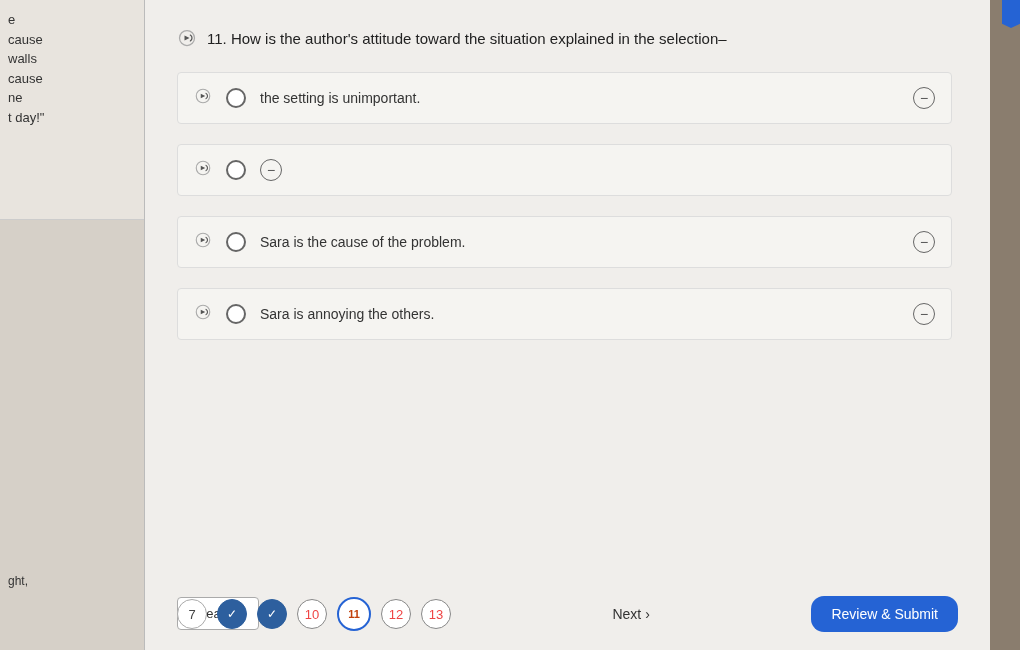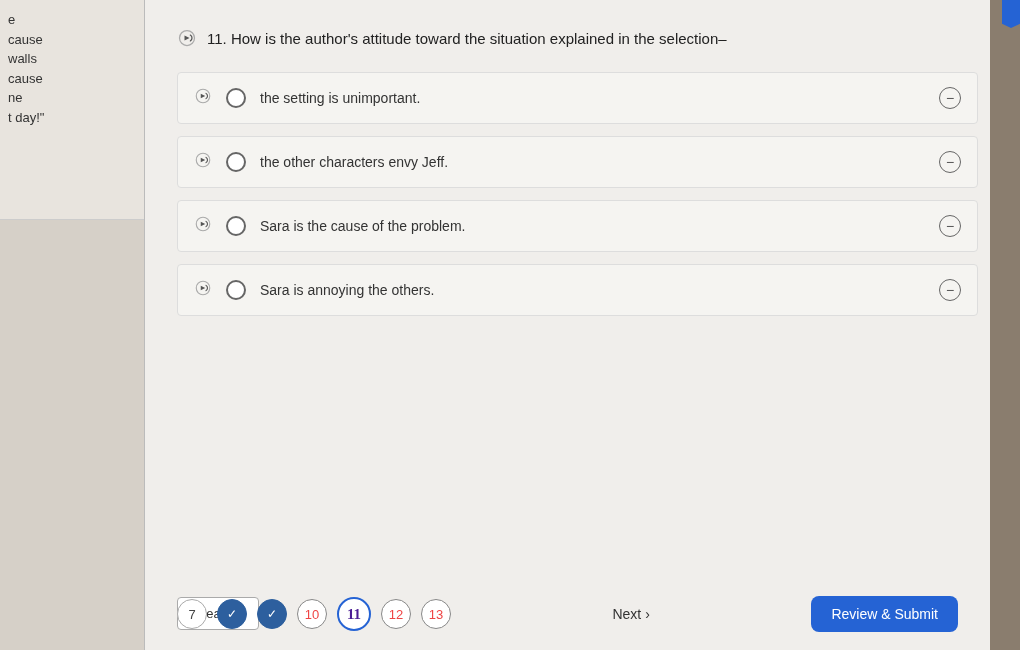--- a/index.html
+++ b/index.html
@@ -40,21 +40,21 @@
       padding: 8px;
       font-size: 12px;
       color: #333;
       line-height: 1.4;
       flex: 1;
     }
 
     .main-content {
       flex: 1;
       background: #f0eeeb;
-      padding: 28px 12px 20px 32px;
+      padding: 28px 38px 20px 32px;
       display: flex;
       flex-direction: column;
       position: relative;
     }
 
     .question-header {
       display: flex;
       align-items: center;
       gap: 10px;
       margin-bottom: 24px;
@@ -80,21 +80,21 @@
       font-weight: 400;
     }
 
     .question-number {
       font-weight: 500;
     }
 
     .options-container {
       display: flex;
       flex-direction: column;
-      gap: 12px;
+      gap: 20px;
       flex: 1;
     }
 
     .option-row {
       display: flex;
       align-items: center;
       background: #f5f4f1;
       border: 1px solid #ddd;
       border-radius: 4px;
       padding: 14px 16px;
@@ -213,21 +213,21 @@
       color: #333;
       cursor: pointer;
       background: none;
       border: none;
     }
 
     .review-submit-btn {
       background: #2563d4;
       color: white;
       border: none;
-      border-radius: 8px;
+      border-radius: 13px;
       padding: 10px 20px;
       font-size: 14px;
       cursor: pointer;
       font-weight: 500;
     }
 
     .right-edge {
       width: 30px;
       background: #8a7d6e;
       height: 100%;
@@ -250,20 +250,23 @@
 <div class="left-panel">
   <div class="left-panel-top">
     <div class="left-text-area">
       <div>e</div>
       <div>cause</div>
       <div>walls</div>
       <div>cause</div>
       <div>ne</div>
       <div>t day!"</div>
     </div>
+  </div>
+  <div class="left-bottom-text">
+    <div style="margin-top: auto; position: absolute; bottom: 60px; left: 8px;">ght,</div>
   </div>
 </div>
 
 <div class="main-content">
 
   <div class="question-header">
     <span class="audio-icon">
       <svg viewBox="0 0 24 24" fill="none" stroke="#555" stroke-width="2">
         <circle cx="12" cy="12" r="9" stroke="#aaa" stroke-width="1.5"></circle>
         <path d="M9 9l6 3-6 3V9z" fill="#555" stroke="none"></path>
@@ -293,21 +296,20 @@
 
     <div class="option-row">
       <span class="option-audio">
         <svg viewBox="0 0 24 24" fill="none" stroke="#555" stroke-width="2">
           <circle cx="12" cy="12" r="9" stroke="#aaa" stroke-width="1.5"></circle>
           <path d="M9 9l6 3-6 3V9z" fill="#555" stroke="none"></path>
           <path d="M16 8.5c1.5 1 2 2 2 3.5s-.5 2.5-2 3.5" stroke="#555" stroke-width="1.5" fill="none" stroke-linecap="round"></path>
         </svg>
       </span>
       <div class="option-radio"></div>
-      <span class="option-label">the other characters envy Jeff.</span>
       <div class="option-minus">−</div>
     </div>
 
     <div class="option-row">
       <span class="option-audio">
         <svg viewBox="0 0 24 24" fill="none" stroke="#555" stroke-width="2">
           <circle cx="12" cy="12" r="9" stroke="#aaa" stroke-width="1.5"></circle>
           <path d="M9 9l6 3-6 3V9z" fill="#555" stroke="none"></path>
           <path d="M16 8.5c1.5 1 2 2 2 3.5s-.5 2.5-2 3.5" stroke="#555" stroke-width="1.5" fill="none" stroke-linecap="round"></path>
         </svg>
@@ -344,21 +346,21 @@
       <div class="page-num checked" style="background:#2d5f9e; border-color:#2d5f9e; color:white; position:relative;">
         <span style="font-size:12px;">✓</span>
       </div>
 
       <div class="page-num" style="background:#2d5f9e; border-color:#2d5f9e; color:white;">
         <span style="font-size:12px;">✓</span>
       </div>
 
       <div class="page-num">10</div>
 
-      <div class="page-num current" style="border: 2.5px solid #2563d4; background:white; color:#4c1d95; font-weight:bold; width:34px; height:34px; font-size:15px;font-family:Liberation Serif, serif;">11</div>
+      <div class="page-num current" style="border: 2.5px solid #2563d4; background:white; color:#c2410c; font-weight:bold; width:34px; height:34px; font-size:11px;">11</div>
 
       <div class="page-num">12</div>
 
       <div class="page-num">13</div>
 
     </div>
 
     <button class="next-btn">
       <span>Next</span>
       <span style="font-size:14px;">›</span>

